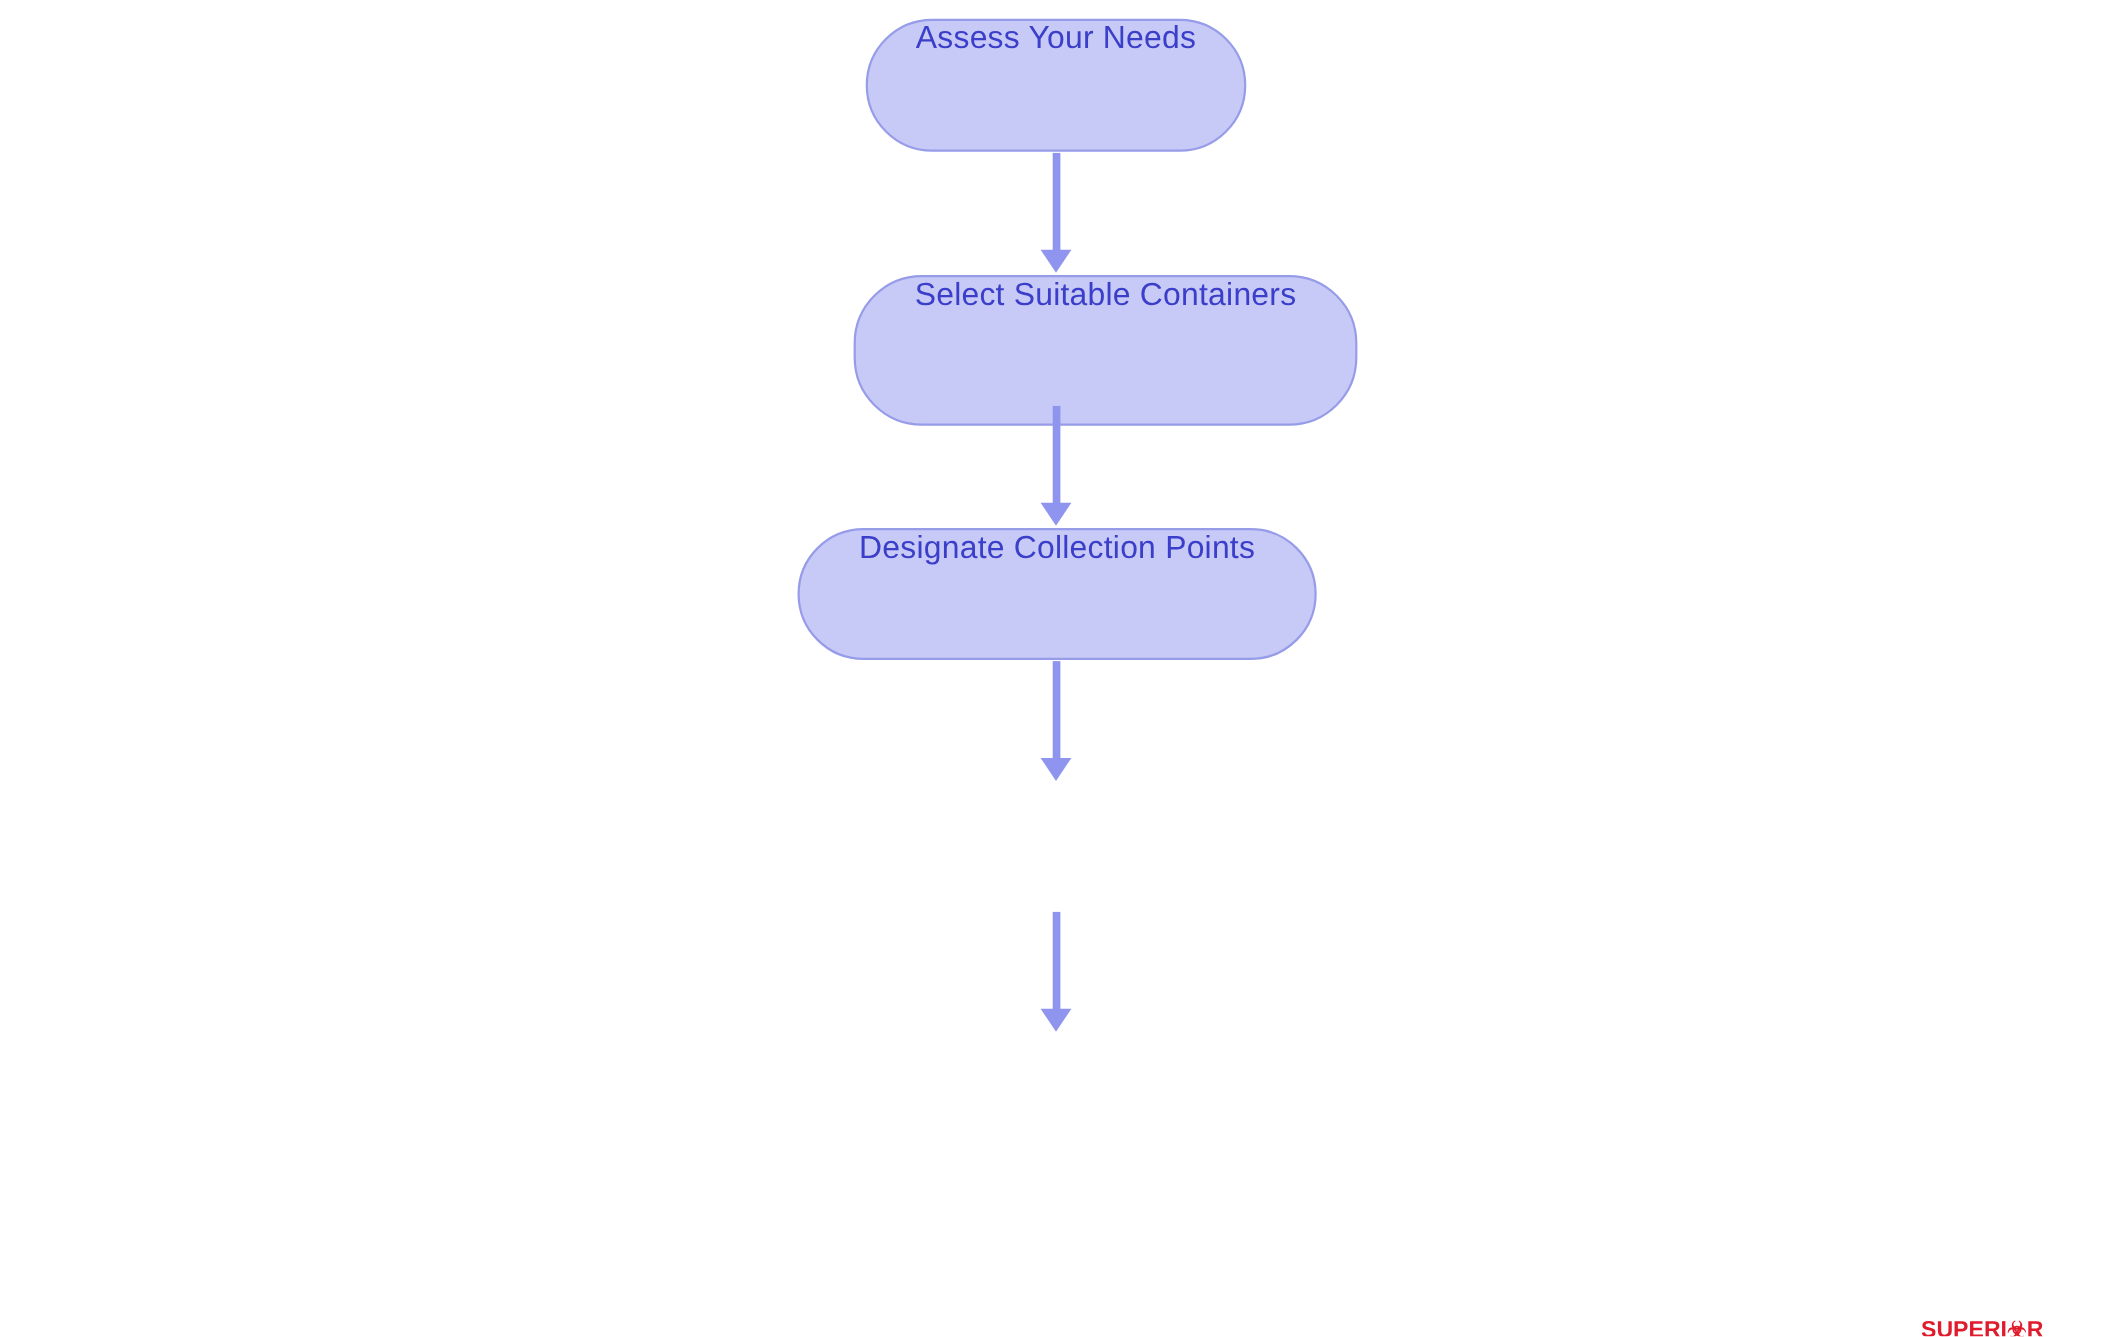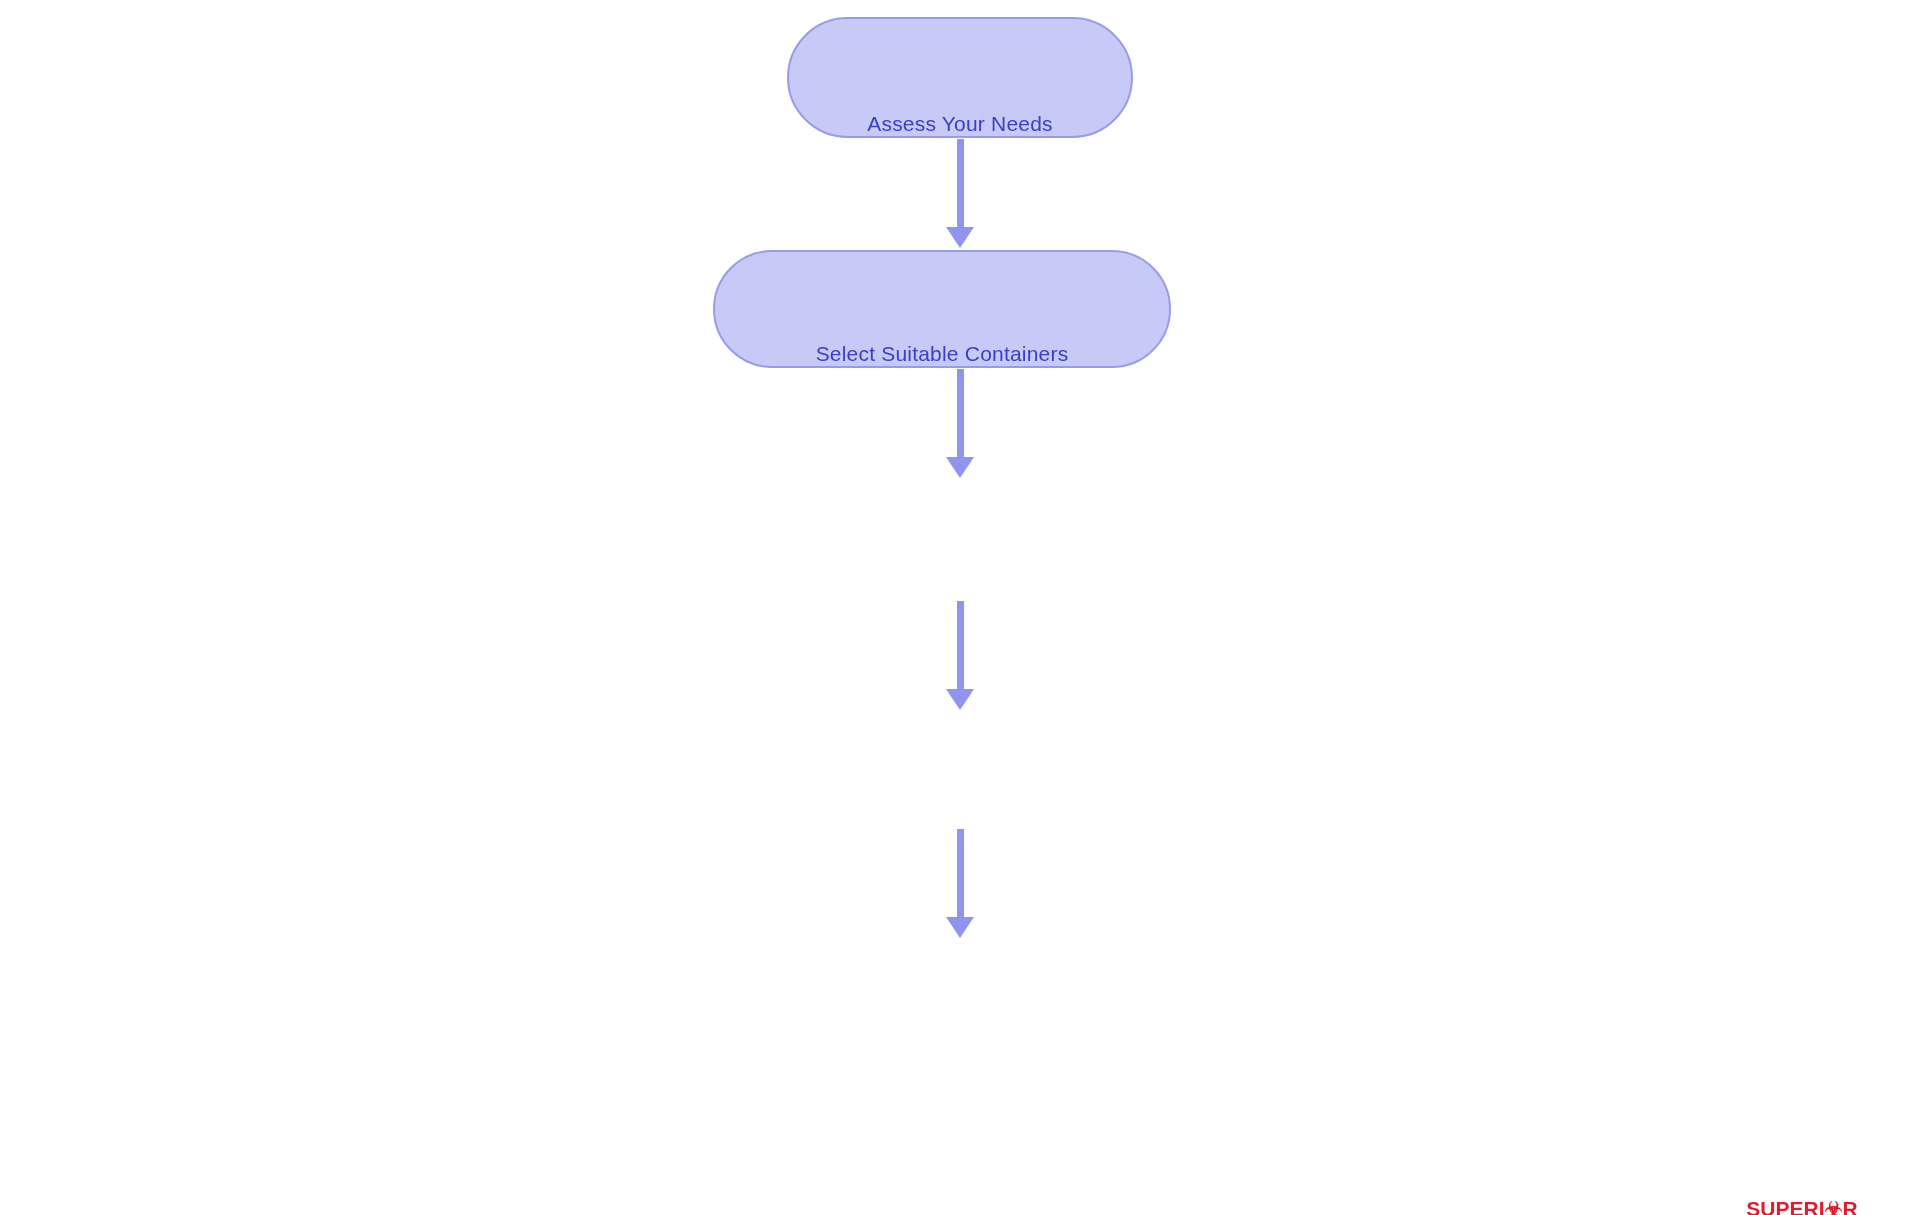--- a/index.html
+++ b/index.html
@@ -20,29 +20,29 @@
     height:1215px;
     background:var(--background);
     overflow:hidden;
   }
   .flow-node{
     position:absolute;
     background:var(--node-fill);
     border:2px solid var(--node-border);
     border-radius:62px;
     display:flex;
-    align-items:flex-end;
+    align-items:flex-start;
     justify-content:center;
     color:var(--node-text);
-    font-size:21px;
+    font-size:29px;
     letter-spacing:0.2px;
     white-space:nowrap;
   }
   .n1{left:787px;top:17px;width:346px;height:121px;}
-  .n2{left:713px;top:250px;width:458px;height:118px;}
+  .n2{left:776px;top:250px;width:458px;height:137px;}
   .n3{left:725px;top:480px;width:472px;height:120px;}
   .n4{left:737px;top:712px;width:446px;height:116px;}
   .n5{left:820px;top:941px;width:282px;height:121px;}
 
   .flow-arrow{position:absolute;left:946px;width:28px;}
   .flow-arrow .shaft{
     position:absolute;
     left:10.5px;top:0;
     width:7px;
     background:var(--arrow);
@@ -105,20 +105,23 @@
 
   <div class="flow-node n2">
     <span>Select Suitable Containers</span>
   </div>
 
   <div class="flow-arrow a2">
     <div class="shaft"></div>
     <div class="head"></div>
   </div>
 
+  <div class="flow-node n3">
+    <span>Designate Collection Points</span>
+  </div>
 
   <div class="flow-arrow a3">
     <div class="shaft"></div>
     <div class="head"></div>
   </div>
 
 
   <div class="flow-arrow a4">
     <div class="shaft"></div>
     <div class="head"></div>

